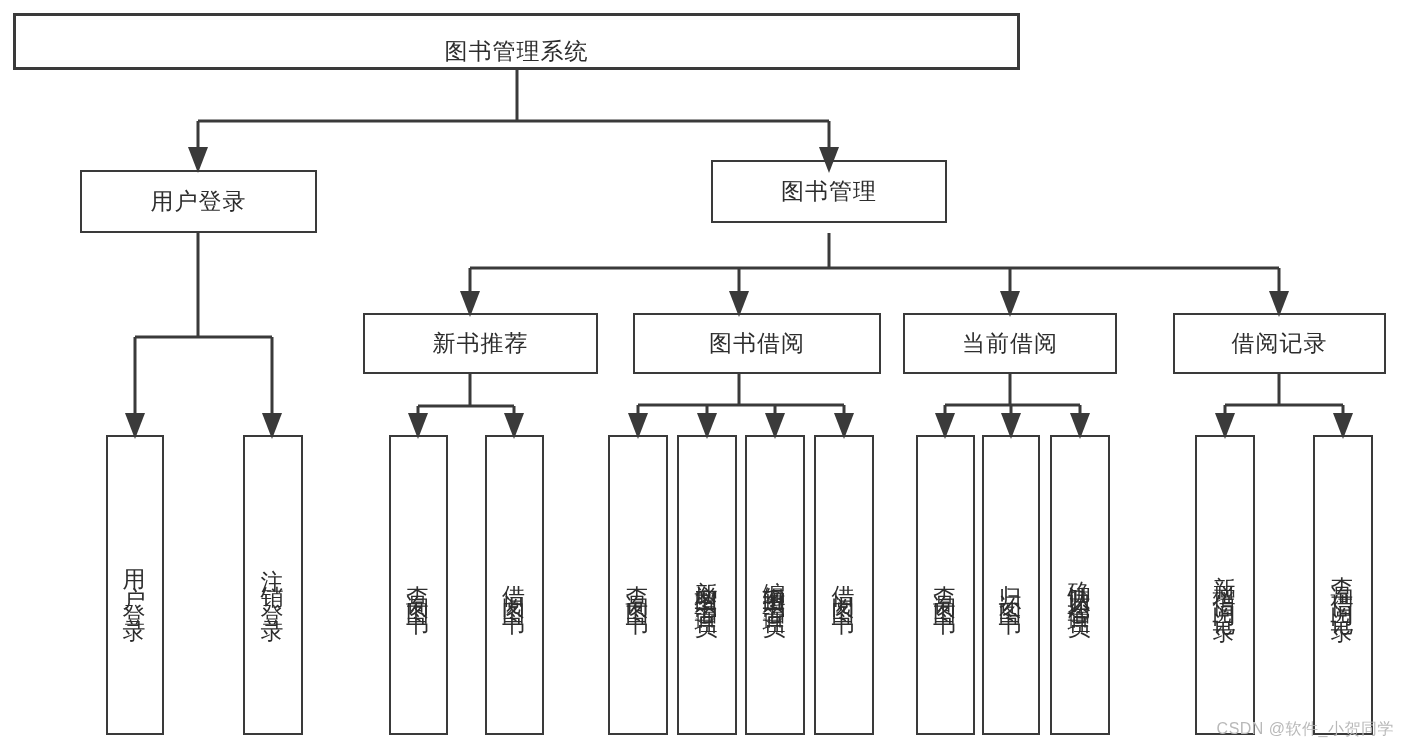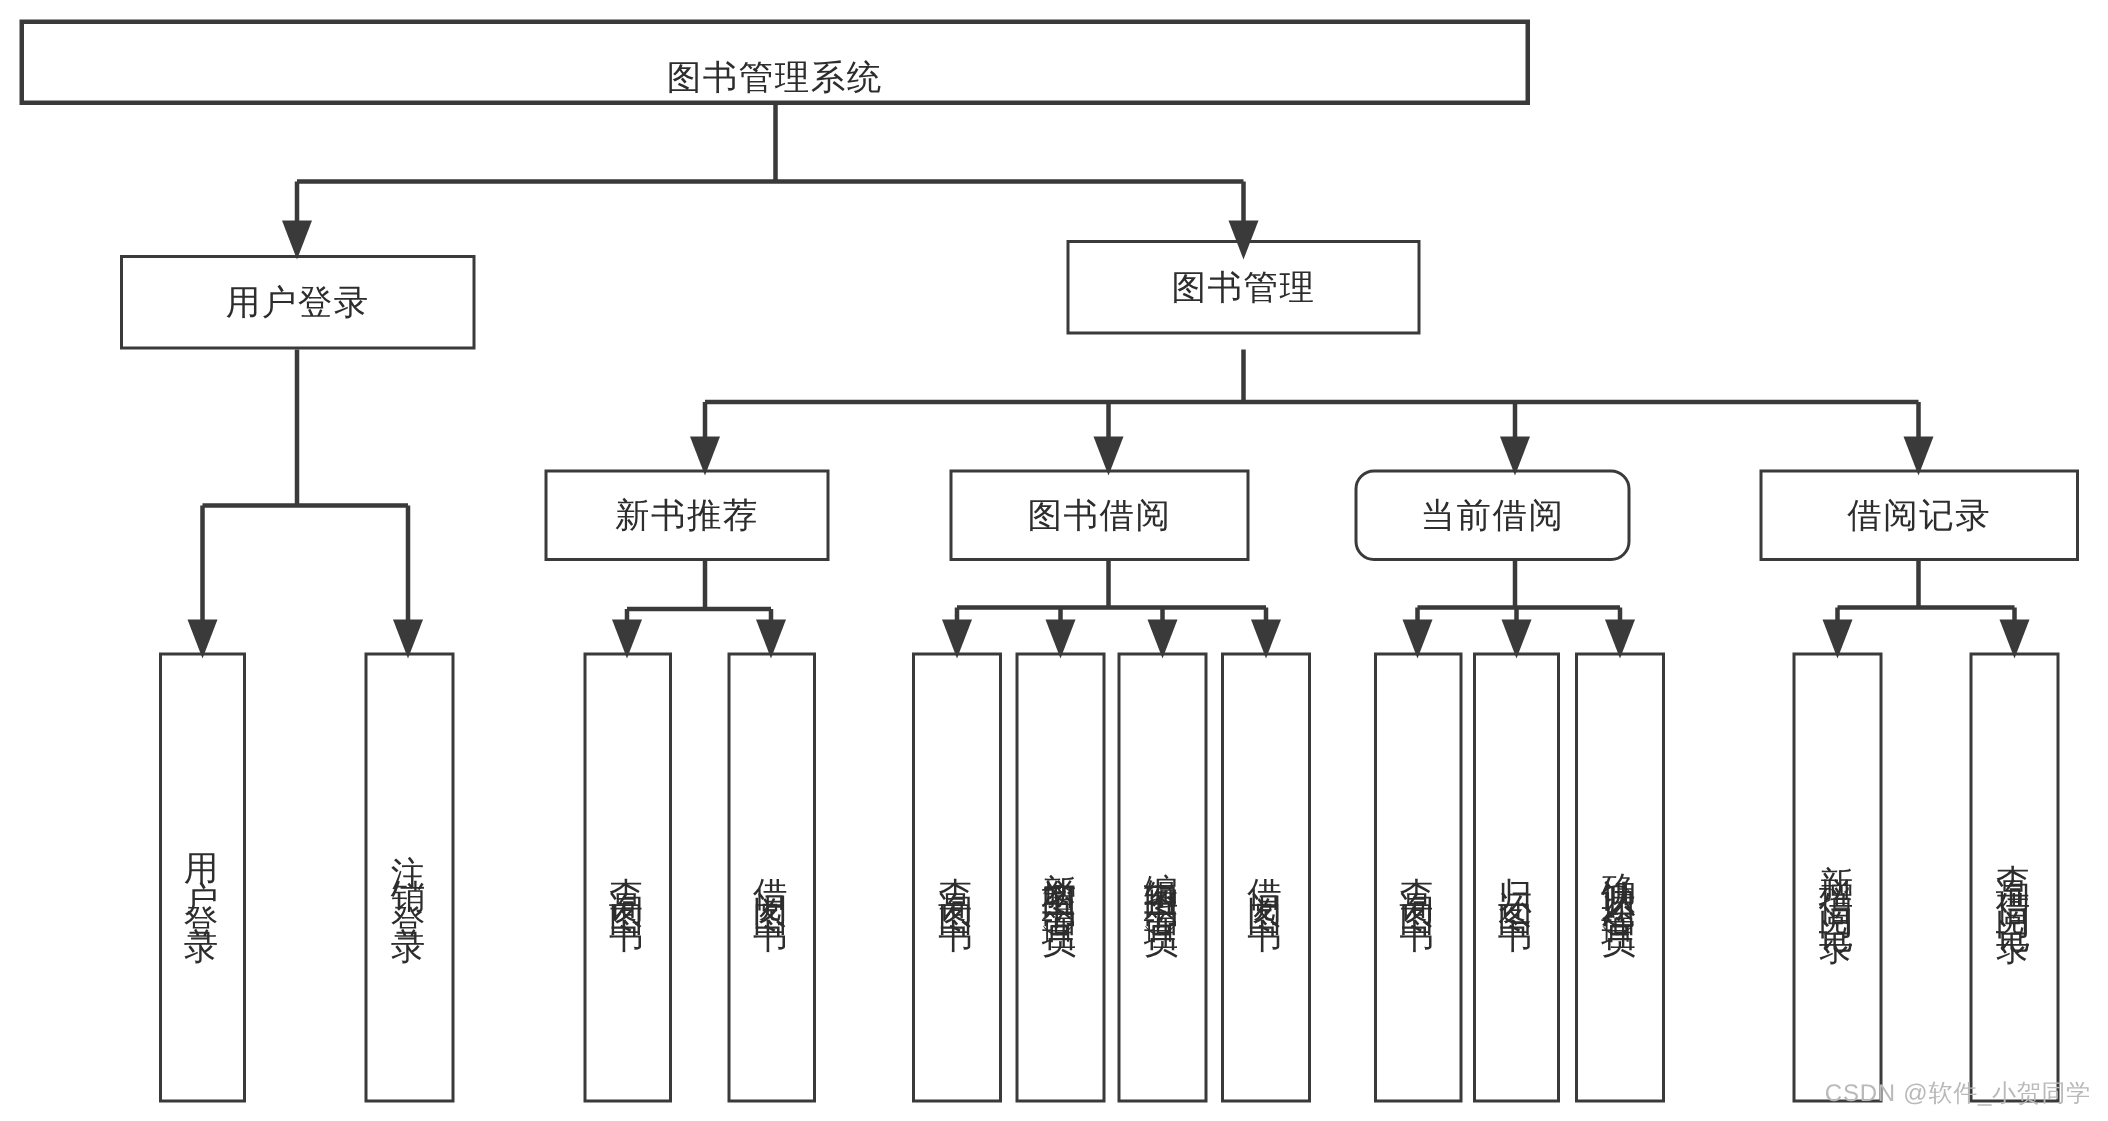--- a/index.html
+++ b/index.html
@@ -99,27 +99,27 @@
     <span class="h-label">图书管理系统</span>
   </div>
 
   <div class="box" style="left:80px; top:170px; width:237px; height:63px;">
     <span class="h-label">用户登录</span>
   </div>
   <div class="box" style="left:711px; top:160px; width:236px; height:63px;">
     <span class="h-label">图书管理</span>
   </div>
 
-  <div class="box" style="left:363px; top:313px; width:190px; height:61px;">
+  <div class="box" style="left:363px; top:313px; width:235px; height:61px;">
     <span class="h-label">新书推荐</span>
   </div>
-  <div class="box" style="left:633px; top:313px; width:200px; height:61px;">
+  <div class="box" style="left:633px; top:313px; width:248px; height:61px;">
     <span class="h-label">图书借阅</span>
   </div>
-  <div class="box" style="left:903px; top:313px; width:184px; height:61px;border-radius:13px;">
+  <div class="box" style="left:903px; top:313px; width:214px; height:61px;">
     <span class="h-label">当前借阅</span>
   </div>
   <div class="box" style="left:1173px; top:313px; width:213px; height:61px;">
     <span class="h-label">借阅记录</span>
   </div>
 
   <div class="box" style="left:106px; top:435px; width:58px; height:300px;">
     <span class="v-label wide">用户登录</span>
   </div>
   <div class="box" style="left:243px; top:435px; width:60px; height:300px;">

